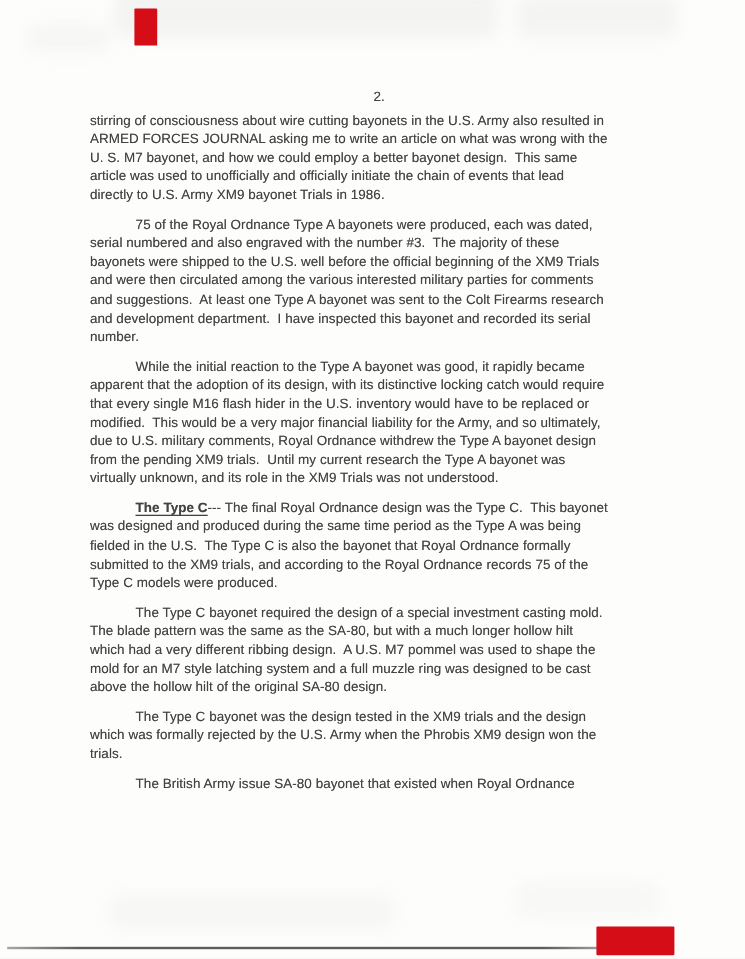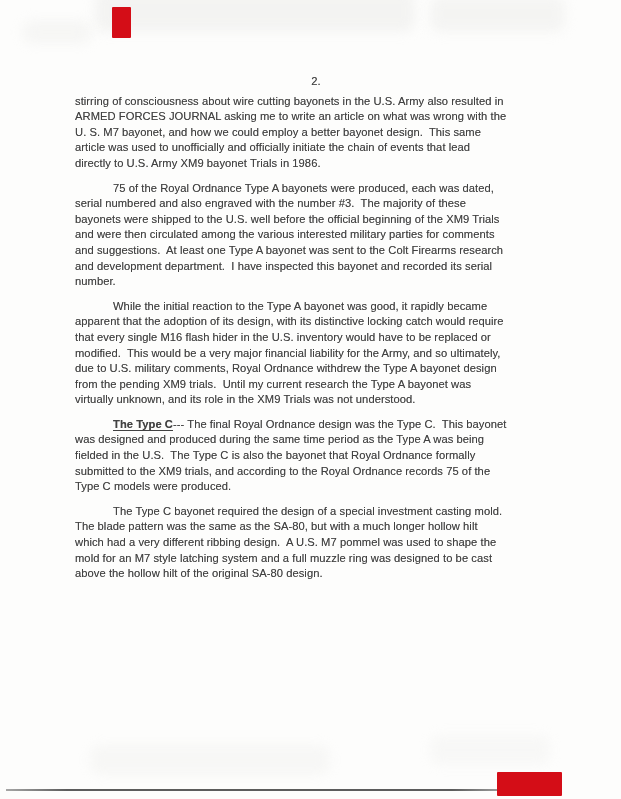--- a/index.html
+++ b/index.html
@@ -99,22 +99,26 @@
 submitted to the XM9 trials, and according to the Royal Ordnance records 75 of the
 Type C models were produced.</span></p>
 
     <p class="para">The Type C bayonet required the design of a special investment casting mold.
 The blade pattern was the same as the SA-80, but with a much longer hollow hilt
 which had a very different ribbing design.  A U.S. M7 pommel was used to shape the
 mold for an M7 style latching system and a full muzzle ring was designed to be cast
 above the hollow hilt of the original SA-80 design.</p>
 
 
+    <p class="para">The Type C bayonet was the design tested in the XM9 trials and the design
+which was formally rejected by the U.S. Army when the Phrobis XM9 design won the
+trials.</p>
 
 
+    <p class="para">The British Army issue SA-80 bayonet that existed when Royal Ordnance</p>
   </div>
 
   <div class="bottom-line"></div>
 
   <div class="red-mark top"></div>
   <div class="red-mark bottom"></div>
 
 </div>
 
 </body></html>

